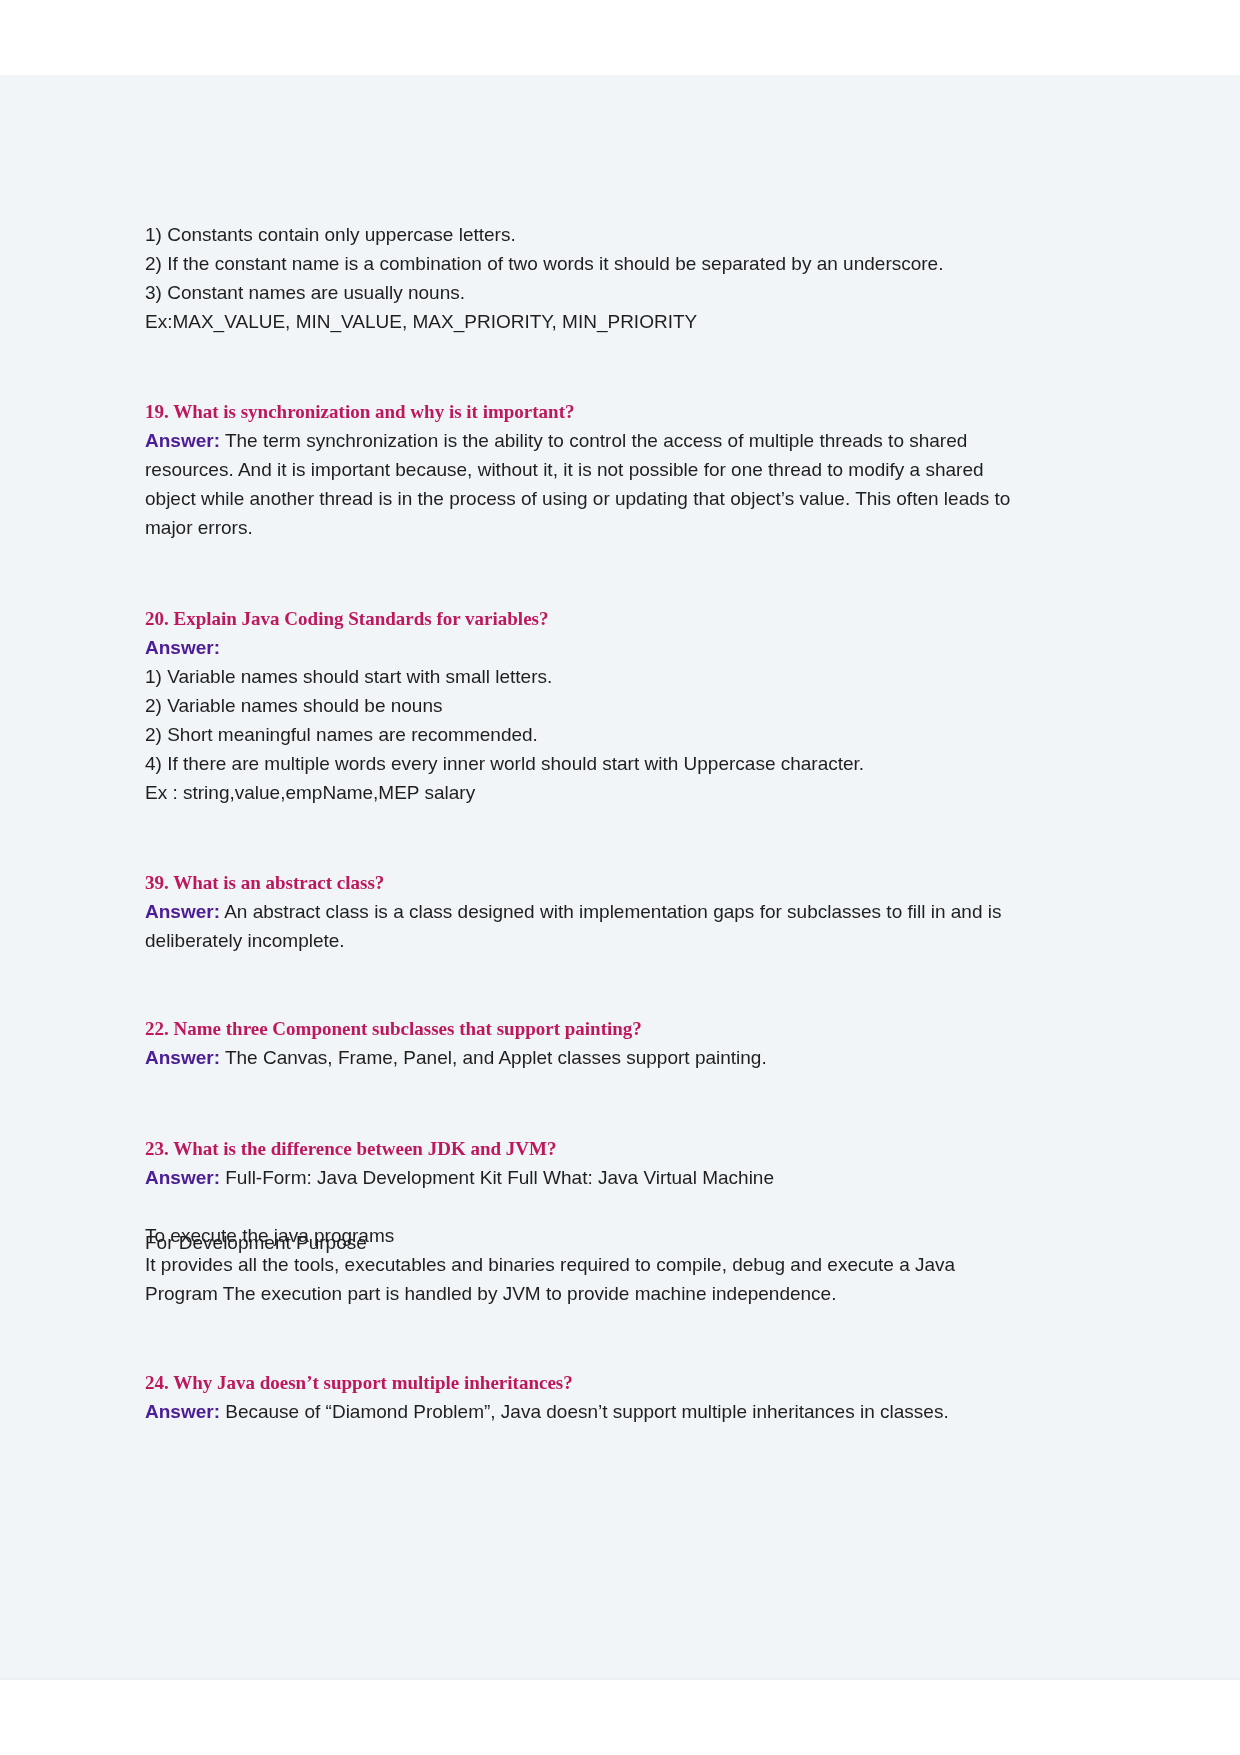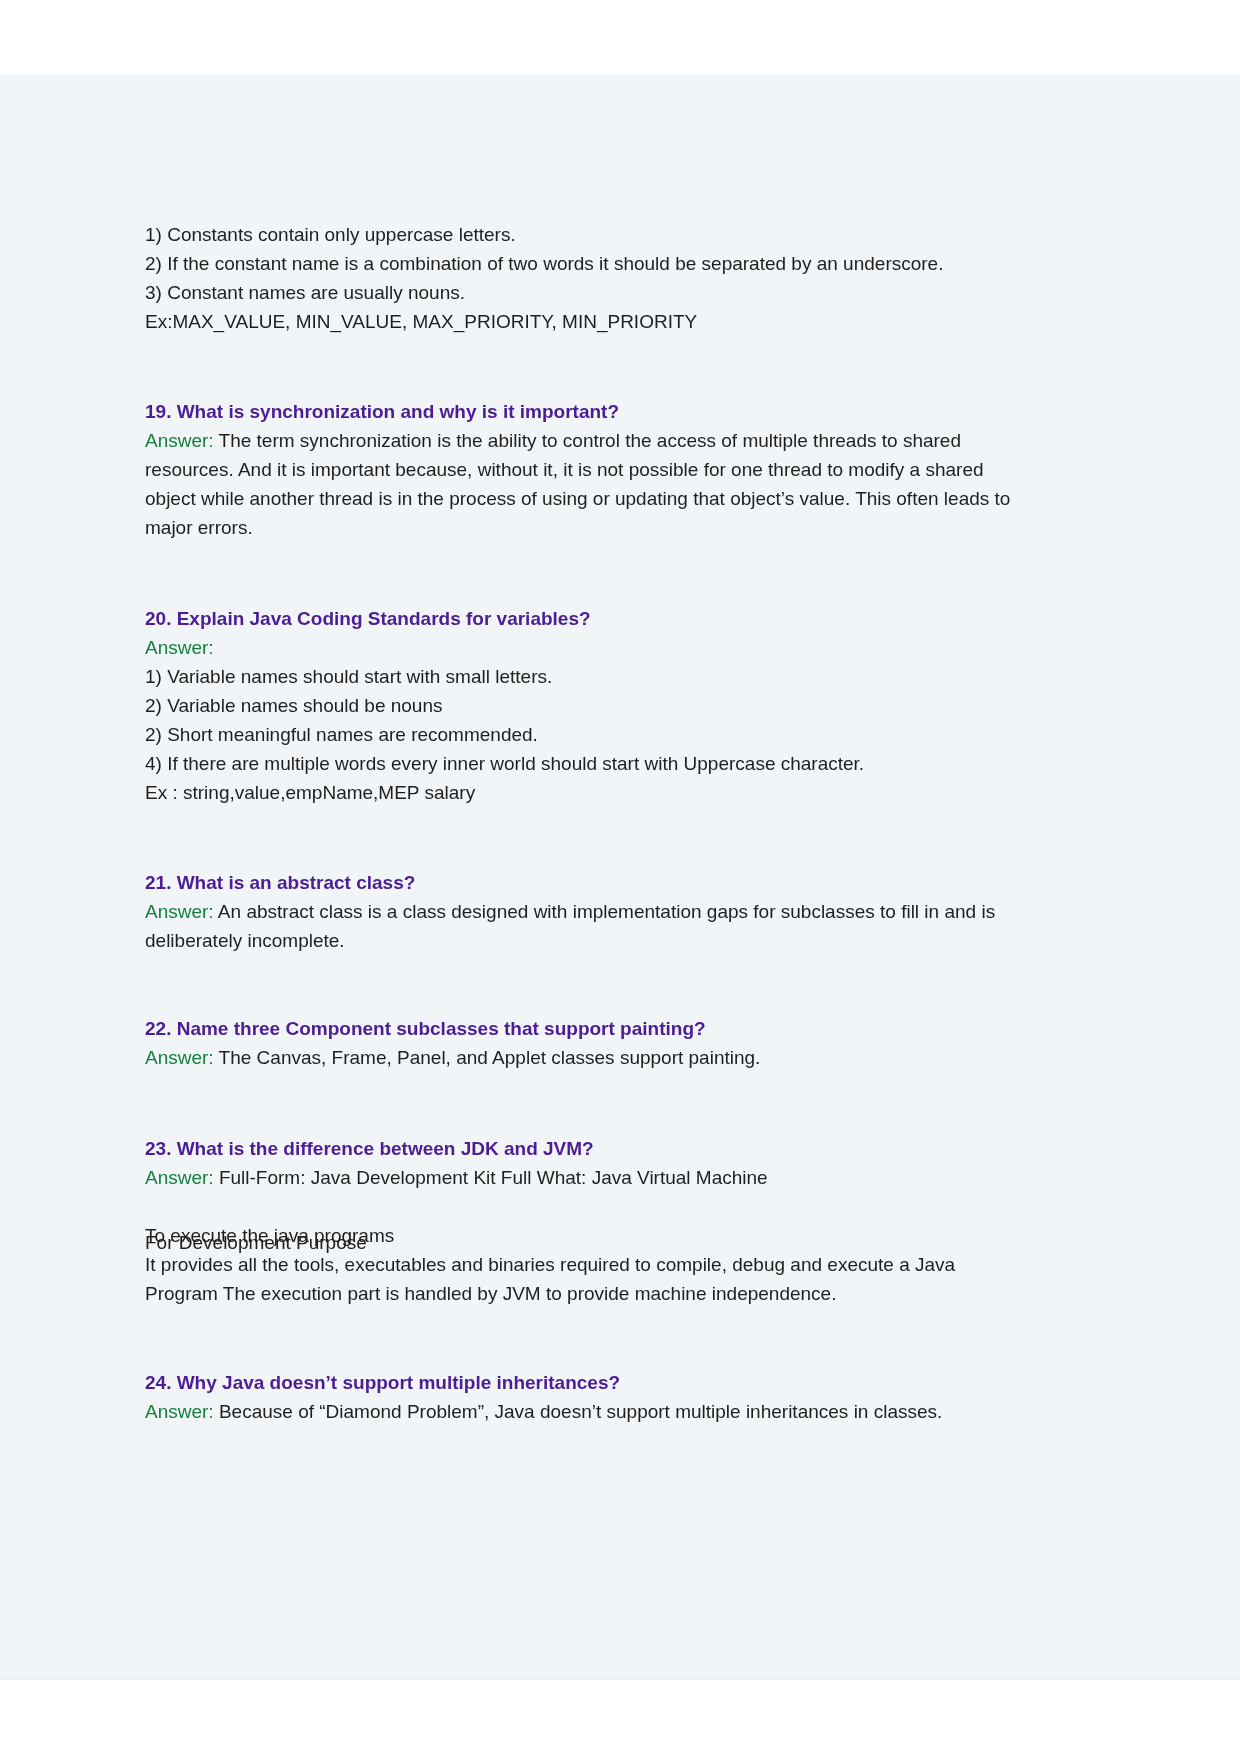--- a/index.html
+++ b/index.html
@@ -34,25 +34,26 @@
     .line {
       position: absolute;
       left: 0;
       font-size: 19px;
       line-height: 24px;
       white-space: nowrap;
       color: #1f1f1f;
     }
     .q {
       font-weight: bold;
-      color: #4c1d95;
+      color: #be185d;
+      font-family: Liberation Serif, serif;
     }
     .label {
-      font-weight: normal;
-      color: #15803d;
+      font-weight: bold;
+      color: #4c1d95;
     }
   </style>
 </head>
 <body>
 
 <div class="page">
   <div class="content">
 
     <div class="line" style="top:148px">1) Constants contain only uppercase letters.</div>
     <div class="line" style="top:177px">2) If the constant name is a combination of two words it should be separated by an underscore.</div>
@@ -66,21 +67,21 @@
     <div class="line" style="top:441px">major errors.</div>
 
     <div class="line q" style="top:532px">20. Explain Java Coding Standards for variables?</div>
     <div class="line" style="top:561px"><span class="label">Answer:</span><span></span></div>
     <div class="line" style="top:590px">1) Variable names should start with small letters.</div>
     <div class="line" style="top:619px">2) Variable names should be nouns</div>
     <div class="line" style="top:648px">2) Short meaningful names are recommended.</div>
     <div class="line" style="top:677px">4) If there are multiple words every inner world should start with Uppercase character.</div>
     <div class="line" style="top:706px">Ex : string,value,empName,MEP salary</div>
 
-    <div class="line q" style="top:796px">21. What is an abstract class?</div>
+    <div class="line q" style="top:796px">39. What is an abstract class?</div>
     <div class="line" style="top:825px"><span class="label">Answer:</span><span> An abstract class is a class designed with implementation gaps for subclasses to fill in and is</span></div>
     <div class="line" style="top:854px">deliberately incomplete.</div>
 
     <div class="line q" style="top:942px">22. Name three Component subclasses that support painting?</div>
     <div class="line" style="top:971px"><span class="label">Answer:</span><span> The Canvas, Frame, Panel, and Applet classes support painting.</span></div>
 
     <div class="line q" style="top:1062px">23. What is the difference between JDK and JVM?</div>
     <div class="line" style="top:1091px"><span class="label">Answer:</span><span> Full-Form: Java Development Kit Full What: Java Virtual Machine</span></div>
     <div class="line" style="top:1156px">For Development Purpose</div>
     <div class="line" style="top:1149px">To execute the java programs</div>

